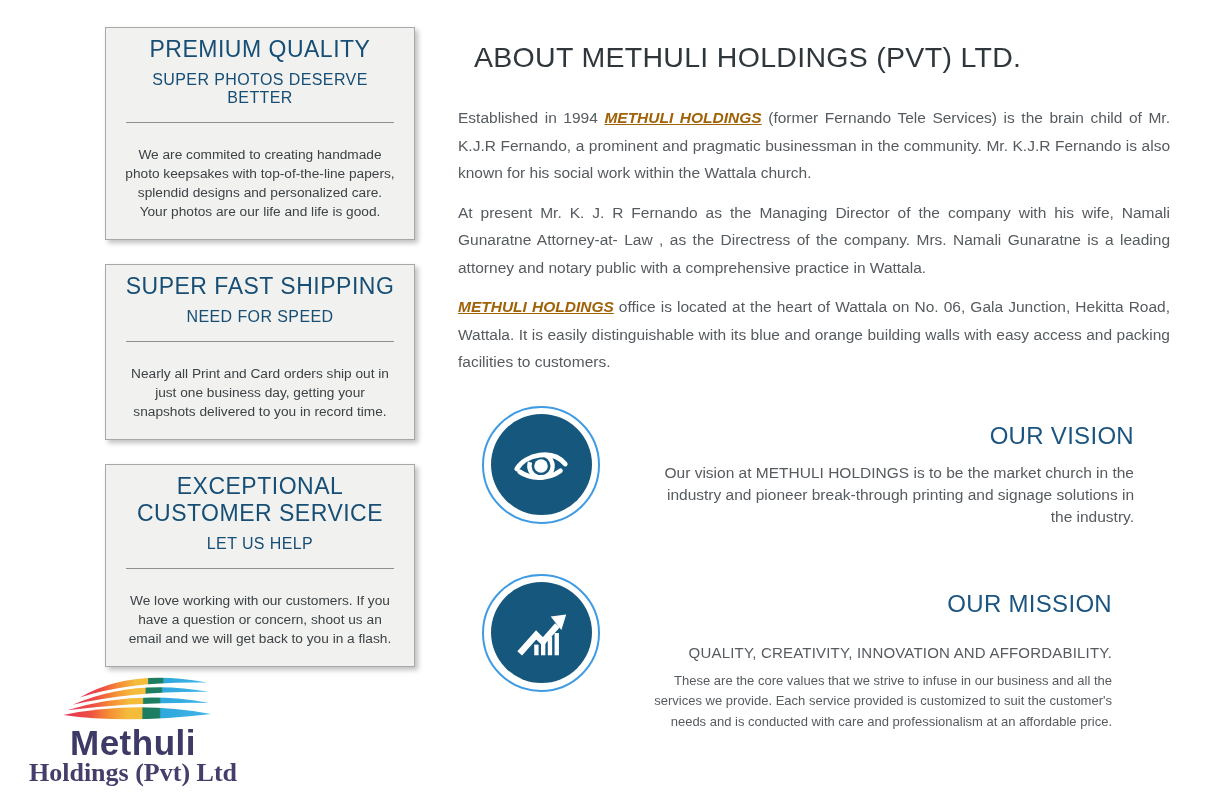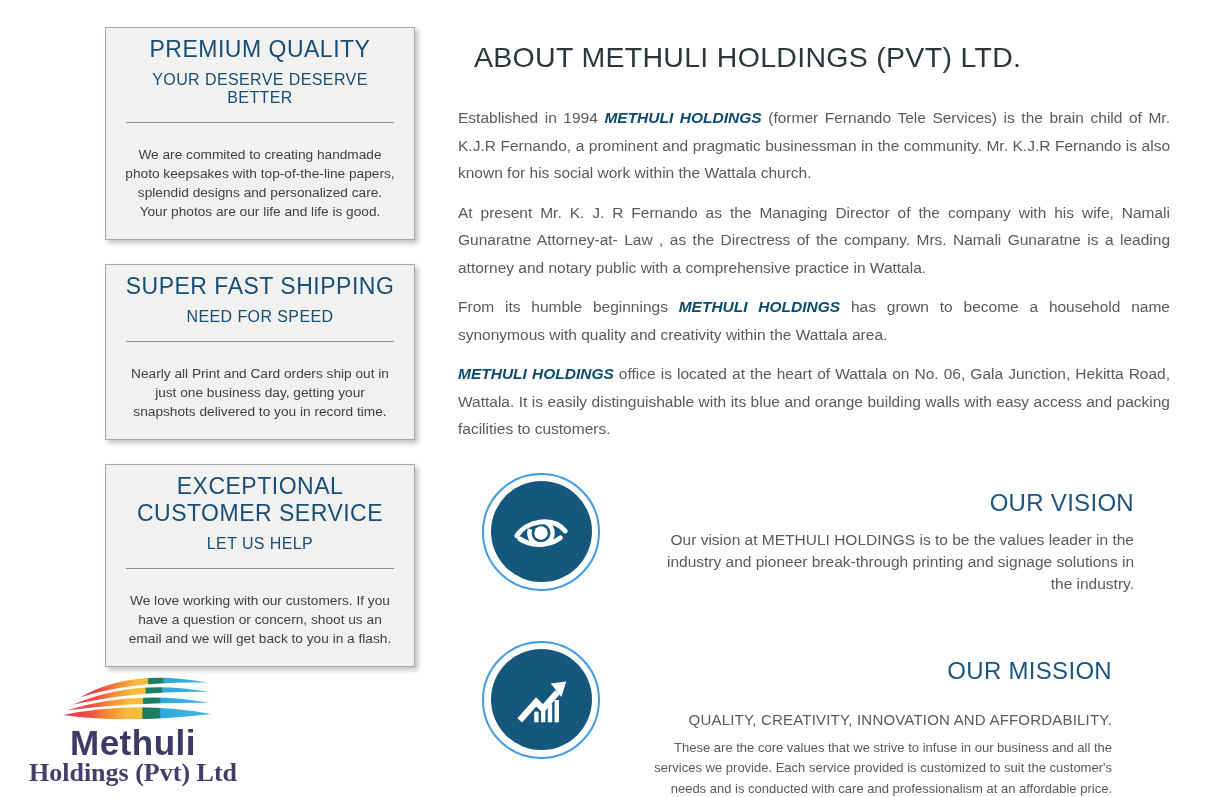--- a/index.html
+++ b/index.html
@@ -45,21 +45,21 @@
   .main { position: absolute; left: 458px; top: 24px; width: 712px; }
   .page-title {
     font-size: 28.5px; font-weight: 400; color: #2f373c;
     margin: 16px; line-height: 34px; letter-spacing: 0.3px;
   }
   .para {
     font-size: 15.5px; color: #565b5f; line-height: 27.5px;
     text-align: justify; margin: 12px 0 0;
   }
   .para.first { margin-top: 30px; }
-  .brand { font-weight: bold; font-style: italic; color: #0c4a6e; }
+  .brand { font-weight: bold; font-style: italic; color: #a16207; text-decoration: underline; }
 
   
   .feature { display: flex; align-items: flex-start; text-align: right; }
   .feature.vision { margin-top: 30px; }
   .feature.mission { margin-top: 46px; }
   .icon-ring {
     width: 118px; height: 118px; border-radius: 50%;
     border: 2px solid #3f9be3;
     display: flex; align-items: center; justify-content: center;
     margin-left: 24px; flex: 0 0 auto;
@@ -81,21 +81,21 @@
 </style>
 </head>
 <body>
 
 <div class="page">
 
   <div class="sidebar">
 
     <div class="card">
       <div class="card-title">PREMIUM QUALITY</div>
-      <div class="card-sub">YOUR DESERVE DESERVE BETTER</div>
+      <div class="card-sub">SUPER PHOTOS DESERVE BETTER</div>
       <hr class="card-divider">
       <div class="card-body">We are commited to creating handmade photo keepsakes with top-of-the-line papers, splendid designs and personalized care. Your photos are our life and life is good.</div>
     </div>
 
     <div class="card">
       <div class="card-title">SUPER FAST SHIPPING</div>
       <div class="card-sub">NEED FOR SPEED</div>
       <hr class="card-divider">
       <div class="card-body">Nearly all Print and Card orders ship out in just one business day, getting your snapshots delivered to you in record time.</div>
     </div>
@@ -134,38 +134,37 @@
   </div>
 
   <div class="main">
 
     <h1 class="page-title">ABOUT METHULI HOLDINGS (PVT) LTD.</h1>
 
     <p class="para first"><span>Established in 1994 </span><span class="brand">METHULI HOLDINGS</span><span> (former Fernando Tele Services) is the brain child of Mr. K.J.R Fernando, a prominent and pragmatic businessman in the community. Mr. K.J.R Fernando is also known for his social work within the Wattala church.</span></p>
 
     <p class="para"><span>At present Mr. K. J. R Fernando as the Managing Director of the company with his wife, Namali Gunaratne Attorney-at- Law , as the Directress of the company. Mrs. Namali Gunaratne is a leading attorney and notary public with a comprehensive practice in Wattala.</span><span class="brand"></span><span></span></p>
 
-    <p class="para"><span>From its humble beginnings </span><span class="brand">METHULI HOLDINGS</span><span> has grown to become a household name synonymous with quality and creativity within the Wattala area.</span></p>
 
     <p class="para"><span></span><span class="brand">METHULI HOLDINGS</span><span> office is located at the heart of Wattala on No. 06, Gala Junction, Hekitta Road, Wattala. It is easily distinguishable with its blue and orange building walls with easy access and packing facilities to customers.</span></p>
 
     <div class="feature vision">
       <div class="icon-ring">
         <div class="icon-circle">
           <svg width="62" height="62" viewBox="0 0 64 64" xmlns="http://www.w3.org/2000/svg" aria-hidden="true">
             <path d="M7,36 C16,21 44,15 57,31" stroke="#ffffff" stroke-width="5" fill="none" stroke-linecap="round"></path>
             <path d="M10,39 C21,47 40,47 52,38" stroke="#ffffff" stroke-width="5" fill="none" stroke-linecap="round"></path>
             <circle cx="32" cy="33" r="7" fill="#ffffff"></circle>
             <circle cx="32" cy="33" r="12" stroke="#ffffff" stroke-width="4.5" fill="none" stroke-dasharray="56 20" transform="rotate(-70 32 33)"></circle>
           </svg>
         </div>
       </div>
       <div class="feature-text">
         <div class="feature-title">OUR VISION</div>
-        <div class="feature-body">Our vision at METHULI HOLDINGS is to be the values leader in the industry and pioneer break-through printing and signage solutions in the industry.</div>
+        <div class="feature-body">Our vision at METHULI HOLDINGS is to be the market church in the industry and pioneer break-through printing and signage solutions in the industry.</div>
       </div>
     </div>
 
     <div class="feature mission">
       <div class="icon-ring">
         <div class="icon-circle">
           <svg width="62" height="62" viewBox="0 0 64 64" xmlns="http://www.w3.org/2000/svg" aria-hidden="true">
             <rect x="25" y="44" width="4.5" height="11" fill="#ffffff"></rect>
             <rect x="32" y="40" width="4.5" height="15" fill="#ffffff"></rect>
             <rect x="39" y="36" width="4.5" height="19" fill="#ffffff"></rect>

